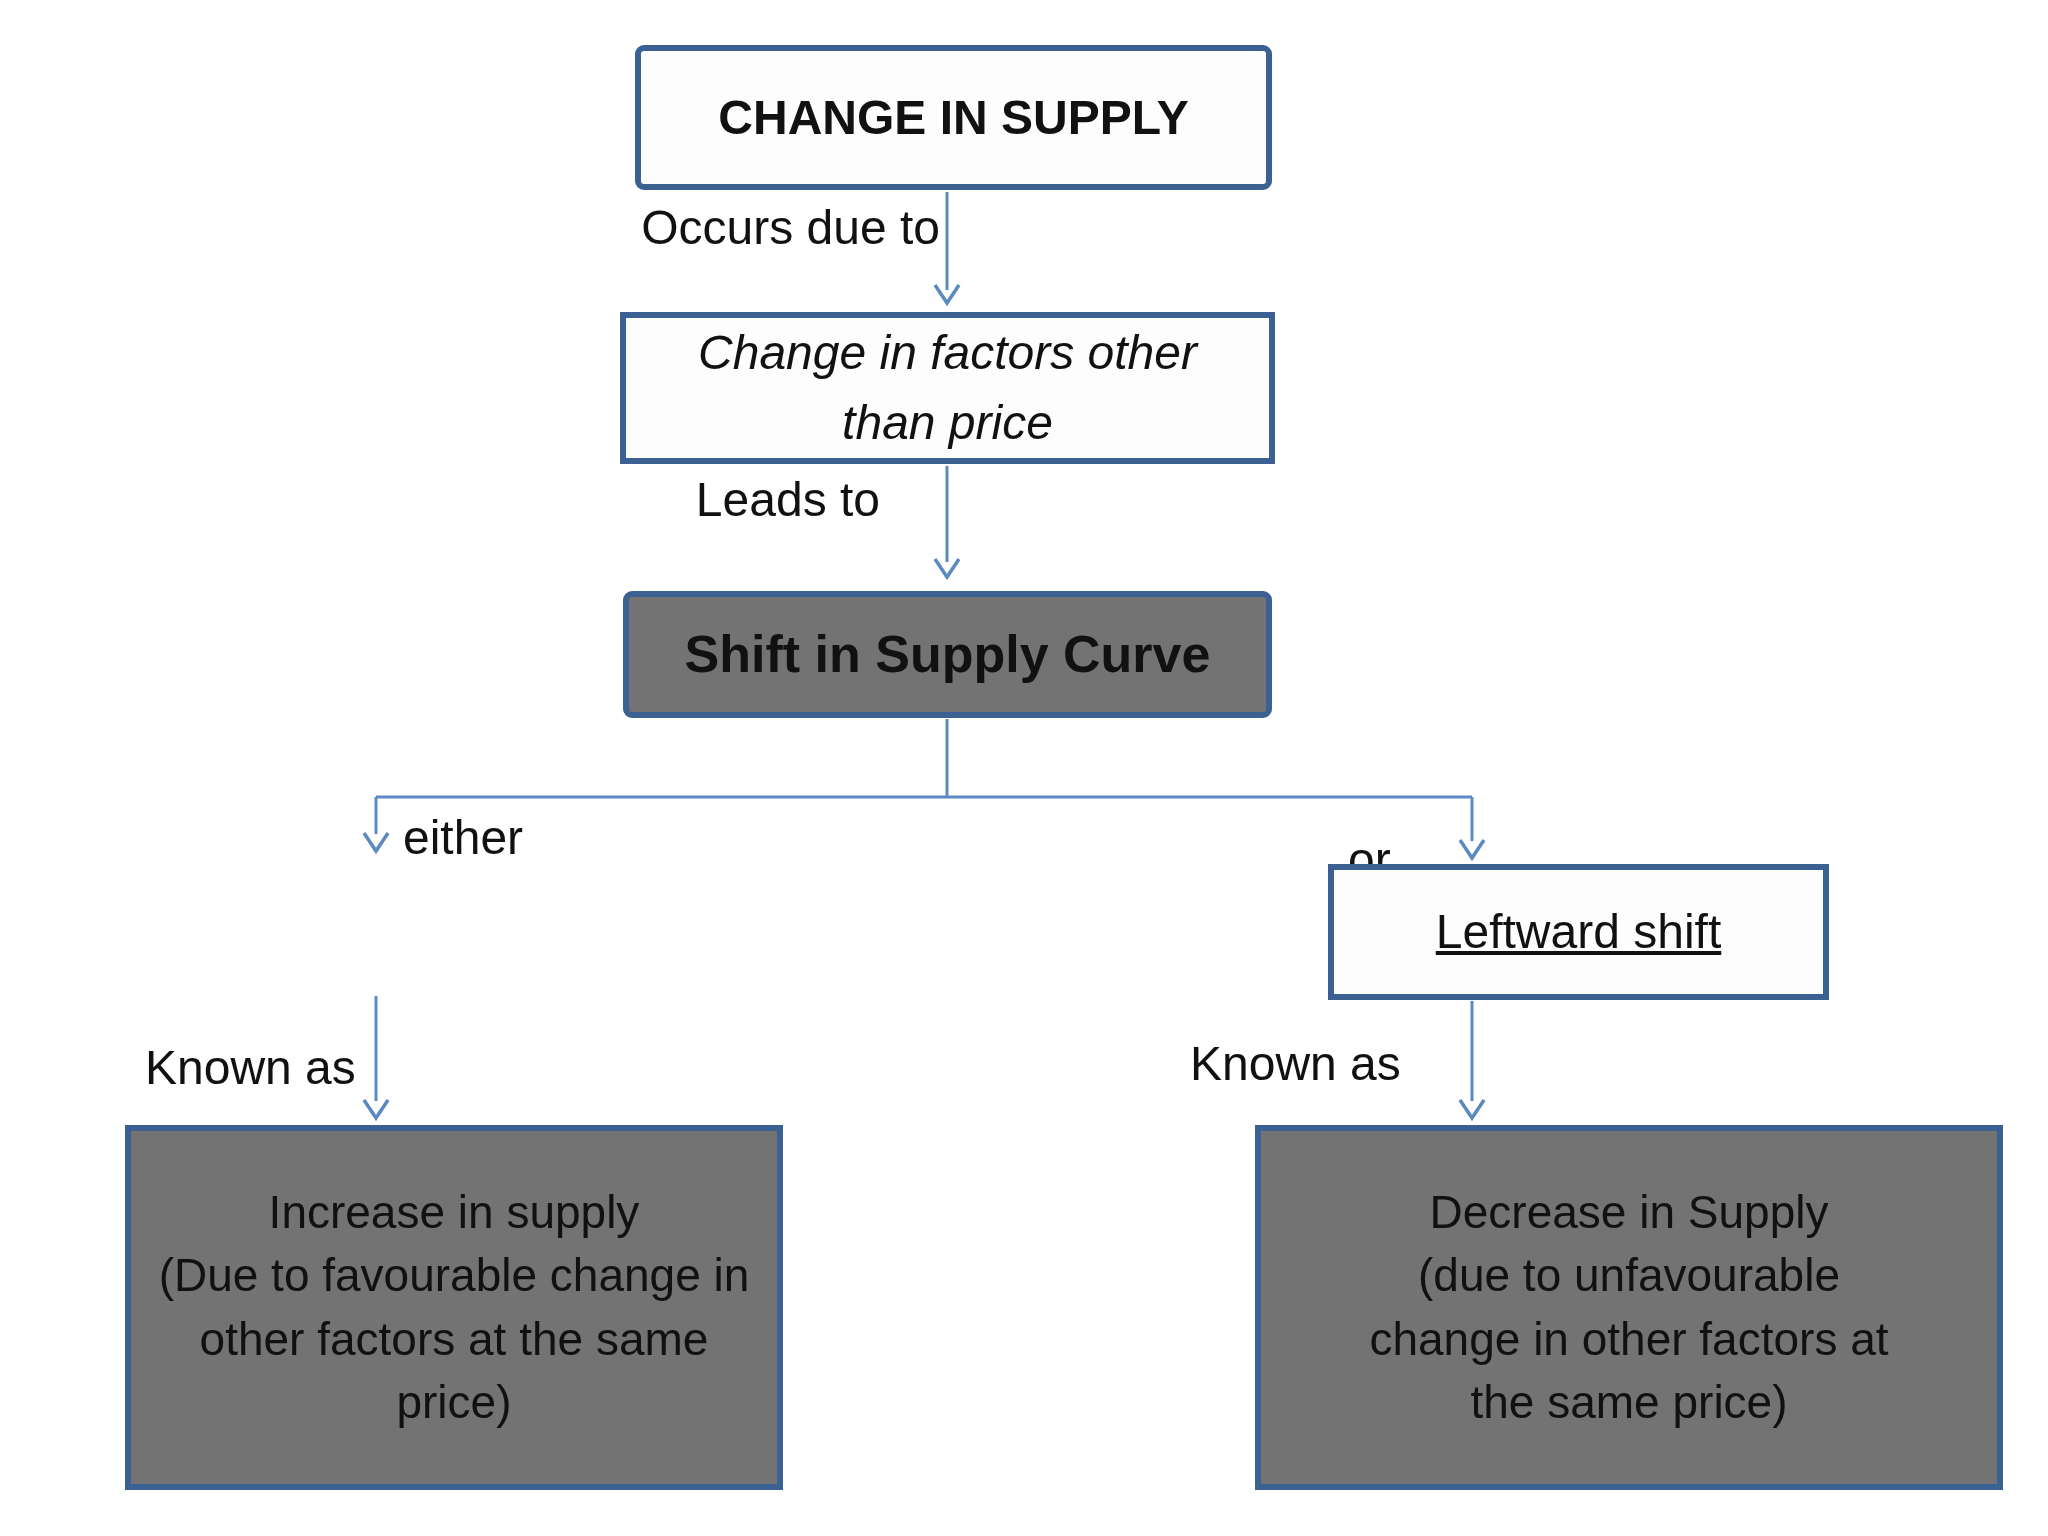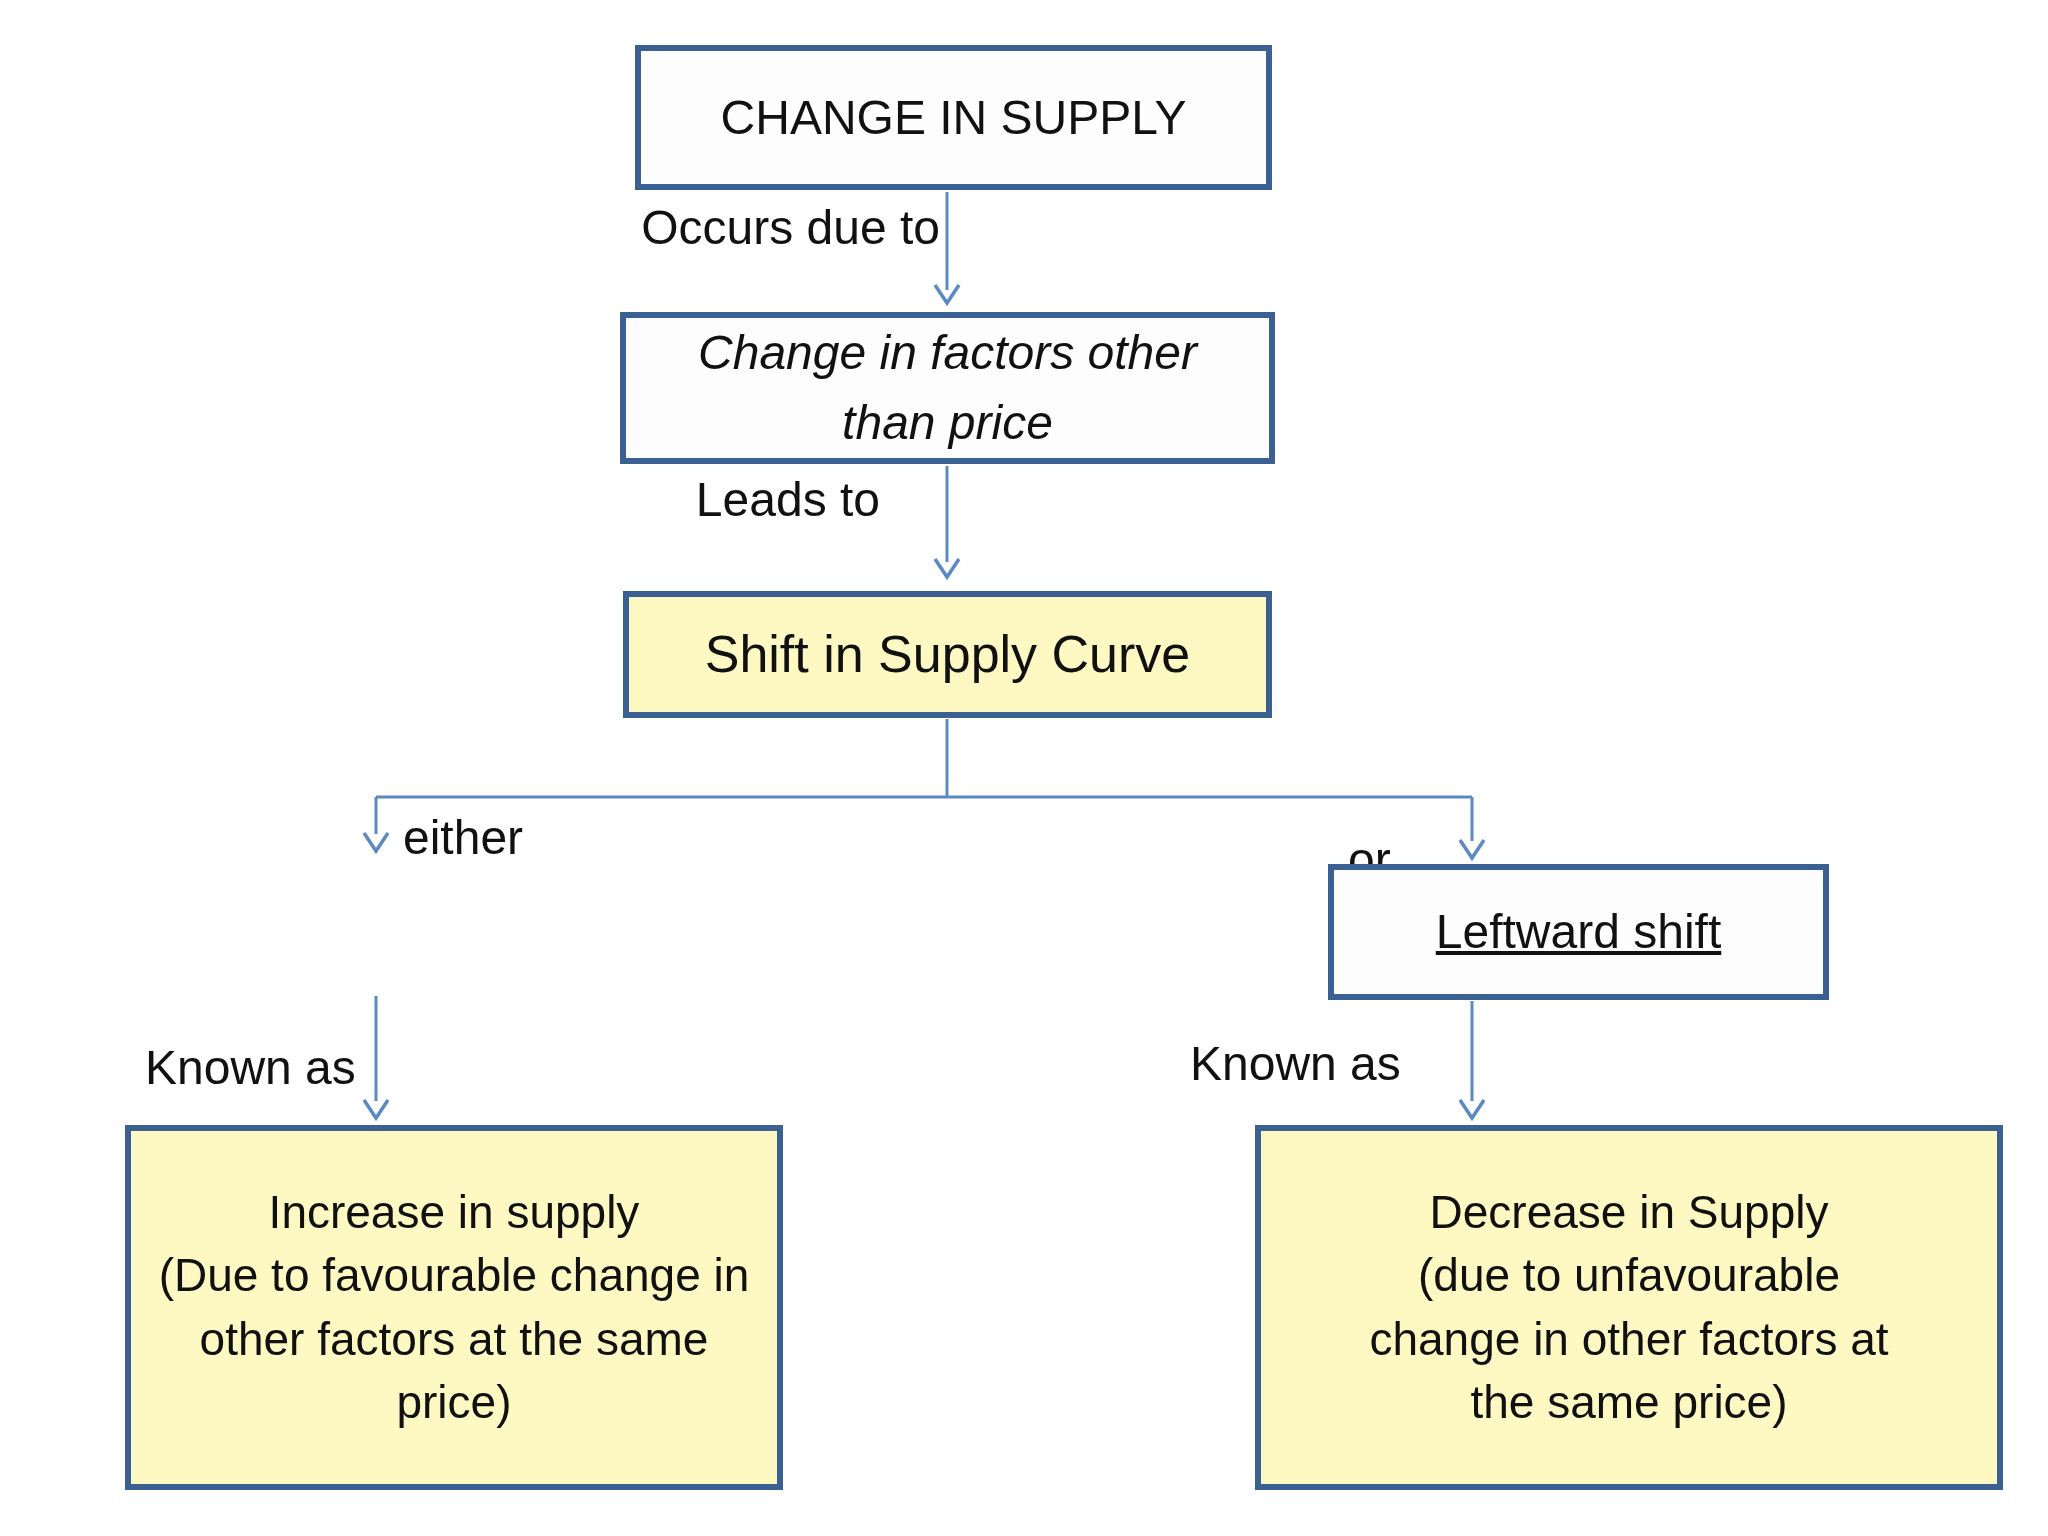--- a/index.html
+++ b/index.html
@@ -17,22 +17,22 @@
   }
   .canvas{position:relative;width:2048px;height:1536px;overflow:hidden;background:var(--bg);}
   .box{
     position:absolute;box-sizing:border-box;
     border:6px solid var(--border);
     background:#fdfdfd;
     display:flex;align-items:center;justify-content:center;
     text-align:center;white-space:pre-line;
     font-size:48px;line-height:1.4;color:var(--text);
   }
-  .box.tinted{background:#fef9c3;}
-  .box.bold{font-weight:400;}
+  .box.tinted{background:#737373;}
+  .box.bold{font-weight:700;border-radius:9px;}
   #title-box{left:635px;top:45px;width:637px;height:145px;font-size:48px;}
   #factors-box{left:620px;top:312px;width:655px;height:152px;line-height:1.45;font-style:italic;}
   #shift-box{left:623px;top:591px;width:649px;height:127px;font-size:52px;}
   #rightward-box{left:128px;top:862px;width:499px;height:133px;}
   #leftward-box{left:1328px;top:864px;width:501px;height:136px;text-decoration:underline;}
   #increase-box{left:125px;top:1125px;width:658px;height:365px;font-size:46px;line-height:1.38;}
   #decrease-box{left:1255px;top:1125px;width:748px;height:365px;font-size:46px;line-height:1.38;}
   .edge-label{position:absolute;font-size:48px;color:var(--text);white-space:nowrap;}
   #occurs-label{right:1108px;top:200px;}
   #leads-label{right:1168px;top:472px;}

